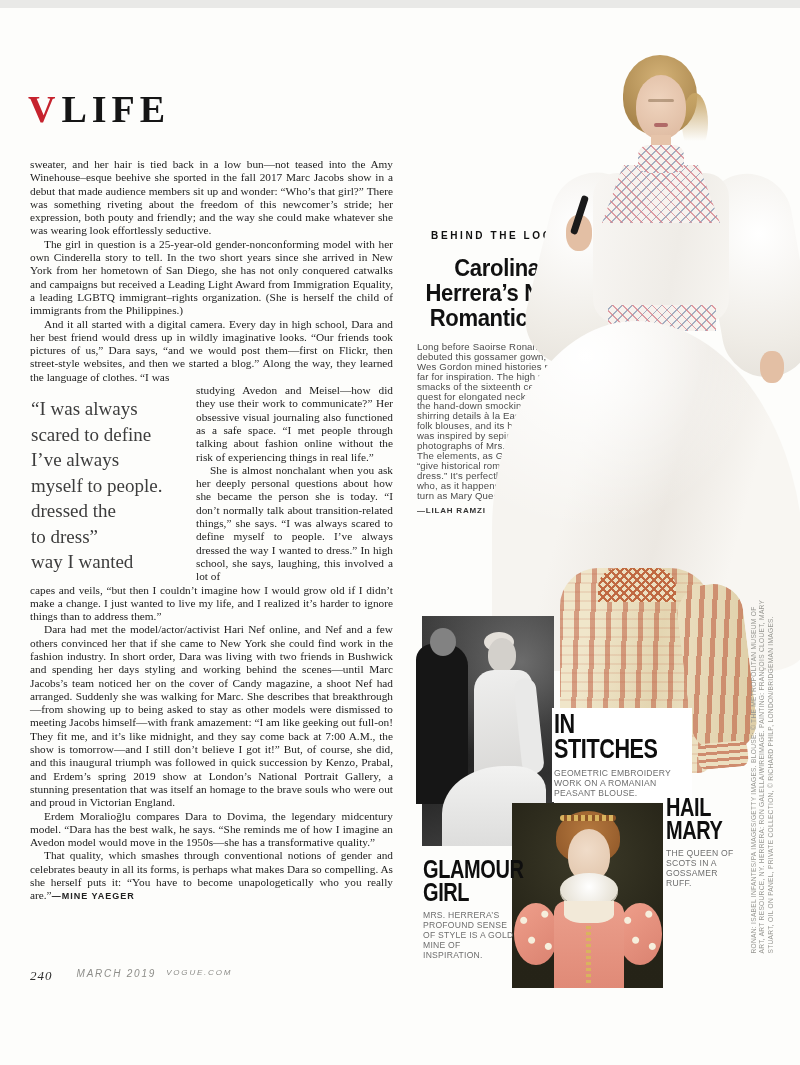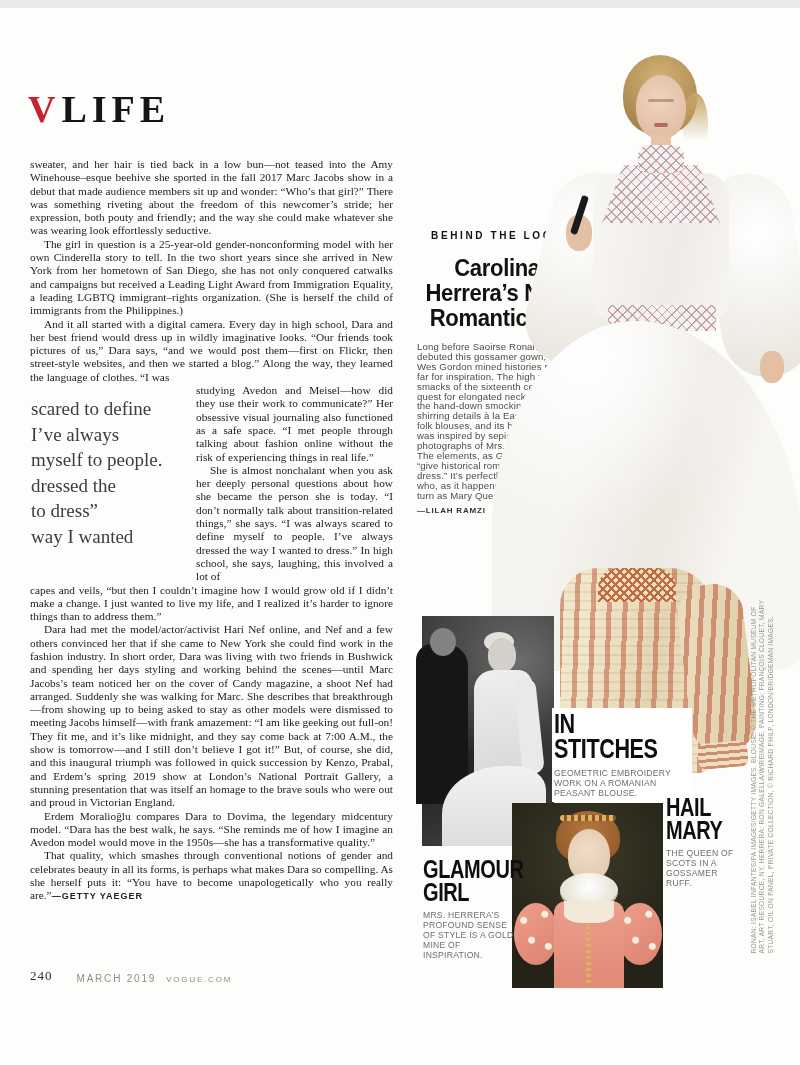--- a/index.html
+++ b/index.html
@@ -36,21 +36,21 @@
 
   .in-stitches{position:absolute;left:552px;top:700px;width:138px;background:#fff;padding:4px 0 4px 2px;z-index:6;}
   .in-stitches .cap-head{font-size:27px;}
   .hail-mary{position:absolute;left:666px;top:788px;width:78px;z-index:6;}
   .hail-mary .cap-head{font-size:25px;}
   .glamour-girl{position:absolute;left:423px;top:850px;width:92px;z-index:6;}
   .glamour-girl .cap-head{font-size:25px;}
 
   
   .credits{position:absolute;left:605px;top:775px;width:315px;height:26px;transform:rotate(-90deg);font-size:6.6px;line-height:8.4px;letter-spacing:.3px;color:#979792;white-space:nowrap;z-index:7;}
-  .footer{position:absolute;left:30px;top:960px;display:flex;align-items:flex-end;}
+  .footer{position:absolute;left:30px;top:960px;display:flex;align-items:flex-start;font-style:italic;}
   .folio{font-family:"Liberation Serif",serif;font-size:13px;color:#2e2e2e;letter-spacing:1px;}
   .issue{margin-left:24px;font-size:10px;letter-spacing:1.8px;color:#8d8d89;}
   .site{margin-left:10px;font-size:8px;letter-spacing:1.8px;color:#8d8d89;}
 
   
   .fig{position:absolute;}
   .fig *{position:absolute;}
 
   
   .ronan{left:430px;top:45px;width:370px;height:615px;z-index:1;}
@@ -152,34 +152,35 @@
     <div class="pen"></div>
     <div class="handR"></div>
   </div>
 
   <div class="article">
     <p>sweater, and her hair is tied back in a low bun—not teased into the Amy Winehouse–esque beehive she sported in the fall 2017 Marc Jacobs show in a debut that made audience members sit up and wonder: “Who’s that girl?” There was something riveting about the freedom of this newcomer’s stride; her expression, both pouty and friendly; and the way she could make whatever she was wearing look effortlessly seductive.</p>
     <p class="ind">The girl in question is a 25-year-old gender-nonconforming model with her own Cinderella story to tell. In the two short years since she arrived in New York from her hometown of San Diego, she has not only conquered catwalks and campaigns but received a Leading Light Award from Immigration Equality, a leading LGBTQ immigrant–rights organization. (She is herself the child of immigrants from the Philippines.)</p>
     <p class="ind">And it all started with a digital camera. Every day in high school, Dara and her best friend would dress up in wildly imaginative looks. “Our friends took pictures of us,” Dara says, “and we would post them—first on Flickr, then street-style websites, and then we started a blog.” Along the way, they learned the language of clothes. “I was</p>
     <div class="wrapzone">
       <div class="pullquote">
+        <span>“I was always</span>
         <span>scared to define</span>
         <span>I’ve always</span>
         <span>myself to people.</span>
         <span>dressed the</span>
         <span>to dress”</span>
         <span>way I wanted</span>
       </div>
       <p class="wrapped">studying Avedon and Meisel—how did they use their work to communicate?” Her obsessive visual journaling also functioned as a safe space. “I met people through talking about fashion online without the risk of experiencing things in real life.”</p>
       <p class="wrapped ind">She is almost nonchalant when you ask her deeply personal questions about how she became the person she is today. “I don’t normally talk about transition-related things,” she says. “I was always scared to define myself to people. I’ve always dressed the way I wanted to dress.” In high school, she says, laughing, this involved a lot of</p>
     </div>
     <p>capes and veils, “but then I couldn’t imagine how I would grow old if I didn’t make a change. I just wanted to live my life, and I realized it’s harder to ignore things than to address them.”</p>
     <p class="ind">Dara had met the model/actor/activist Hari Nef online, and Nef and a few others convinced her that if she came to New York she could find work in the fashion industry. In short order, Dara was living with two friends in Bushwick and spending her days styling and working behind the scenes—until Marc Jacobs’s team noticed her on the cover of Candy magazine, a shoot Nef had arranged. Suddenly she was walking for Marc. She describes that breakthrough—from showing up to being asked to stay as other models were dismissed to meeting Jacobs himself—with frank amazement: “I am like geeking out full-on! They fit me, and it’s like midnight, and they say come back at 7:00 A.M., the show is tomorrow—and I still don’t believe I got it!” But, of course, she did, and this inaugural triumph was followed in quick succession by Kenzo, Prabal, and Erdem’s spring 2019 show at London’s National Portrait Gallery, a stunning presentation that was itself an homage to the brave souls who were out and proud in Victorian England.</p>
     <p class="ind">Erdem Moralioğlu compares Dara to Dovima, the legendary midcentury model. “Dara has the best walk, he says. “She reminds me of how I imagine an Avedon model would move in the 1950s—she has a transformative quality.”</p>
-    <p class="ind"><span>That quality, which smashes through conventional notions of gender and celebrates beauty in all its forms, is perhaps what makes Dara so compelling. As she herself puts it: “You have to become unapologetically who you really are.”</span><span class="byline-sc">—GETTY YAEGER</span></p>
+    <p class="ind"><span>That quality, which smashes through conventional notions of gender and celebrates beauty in all its forms, is perhaps what makes Dara so compelling. As she herself puts it: “You have to become unapologetically who you really are.”</span><span class="byline-sc">—MINE YAEGER</span></p>
   </div>
 
   <div class="rail">
     <div class="kicker">BEHIND THE LOOK</div>
     <div class="headline">
       <span>Carolina</span>
       <span>Herrera’s New</span>
       <span>Romanticism</span>
     </div>
     <div class="railbody">Long before Saoirse Ronan (RIGHT) debuted this gossamer gown, designer Wes Gordon mined histories near and far for inspiration. The high neck smacks of the sixteenth century’s quest for elongated necks via the ruff, the hand-down smocking nods to shirring details à la Eastern European folk blouses, and its high-watt glamour was inspired by sepia-tinged photographs of Mrs. Herrera herself. The elements, as Gordon explains, “give historical romance to a modern dress.” It’s perfectly suited to Ronan—who, as it happens, recently took a turn as Mary Queen of Scots.</div>

